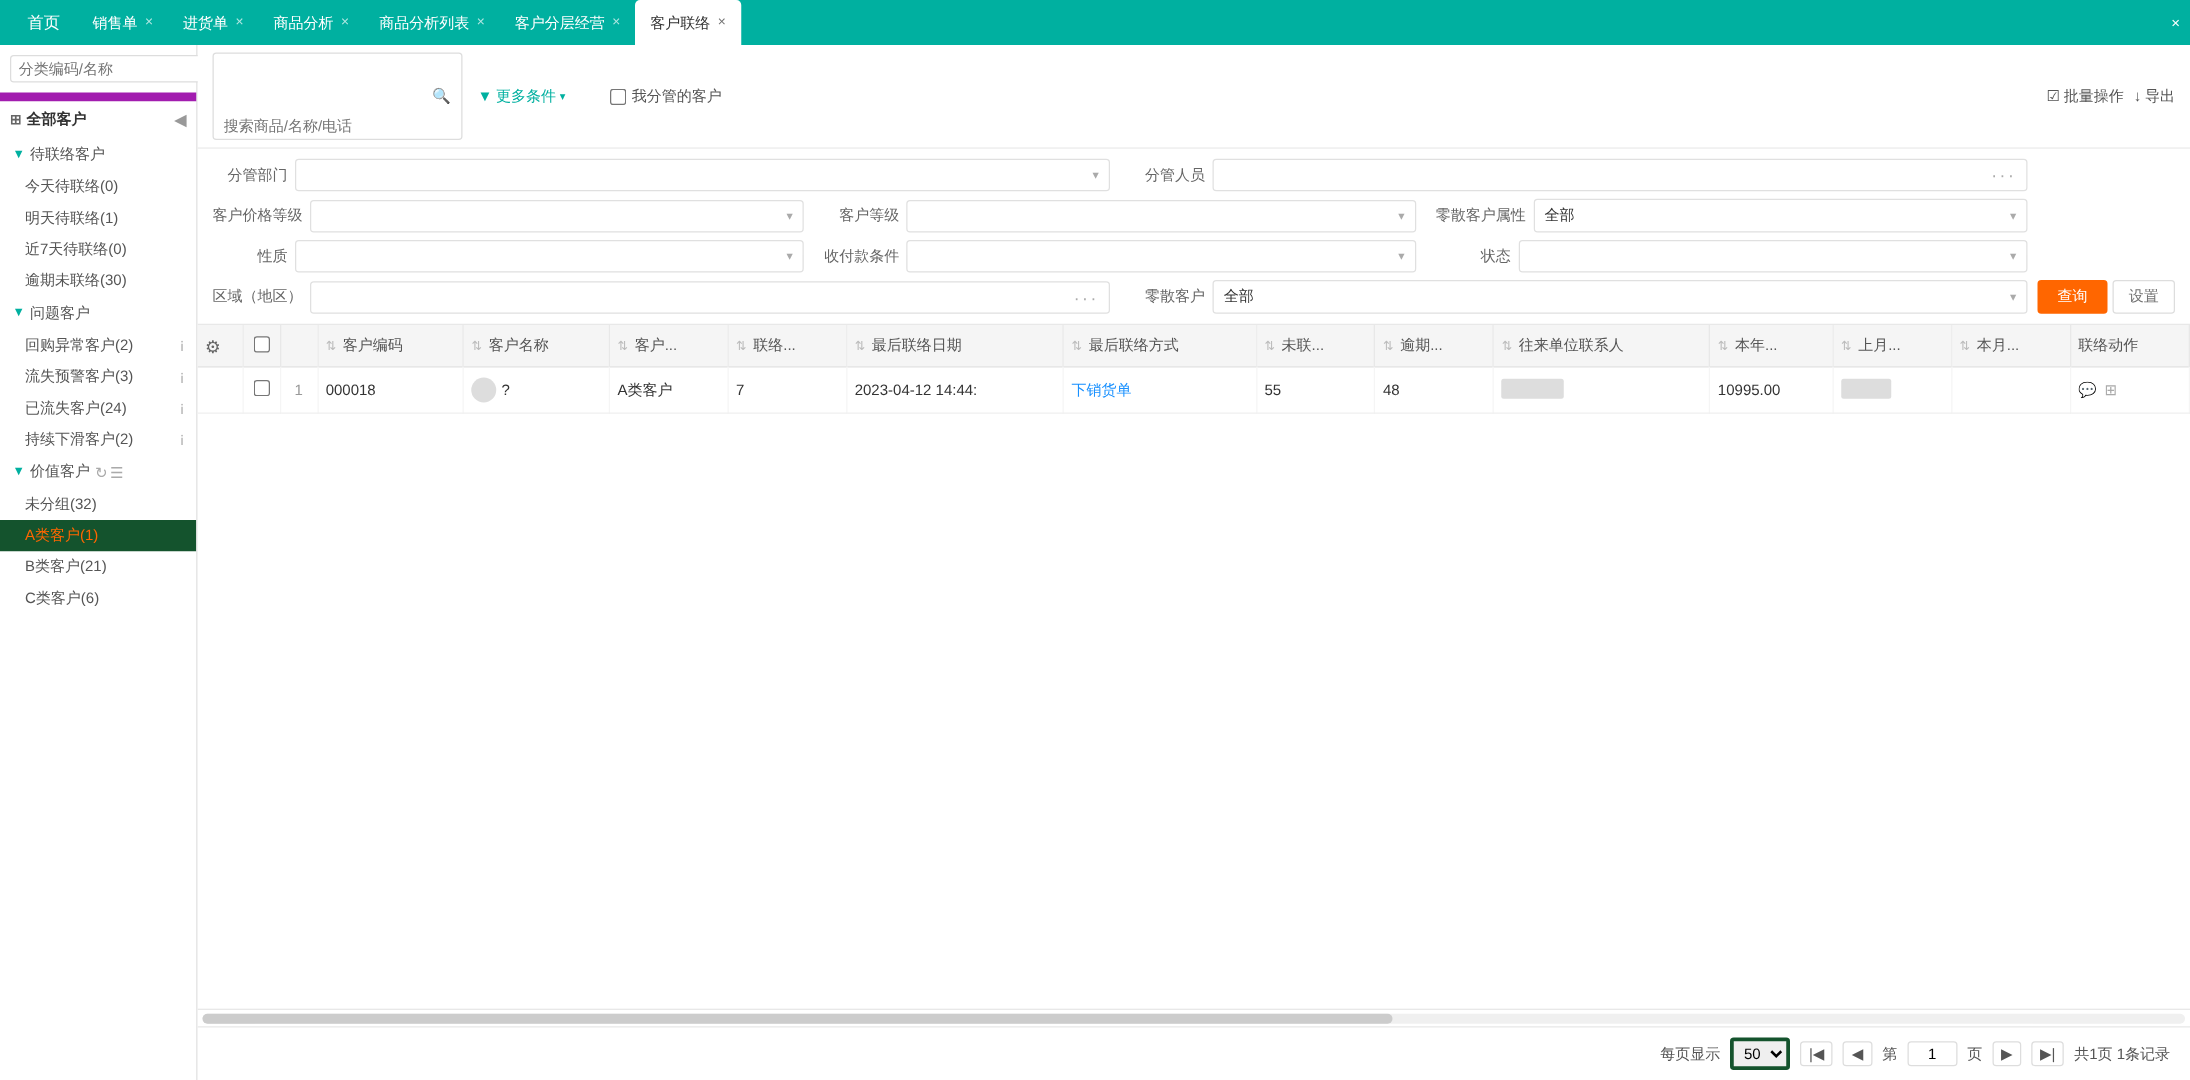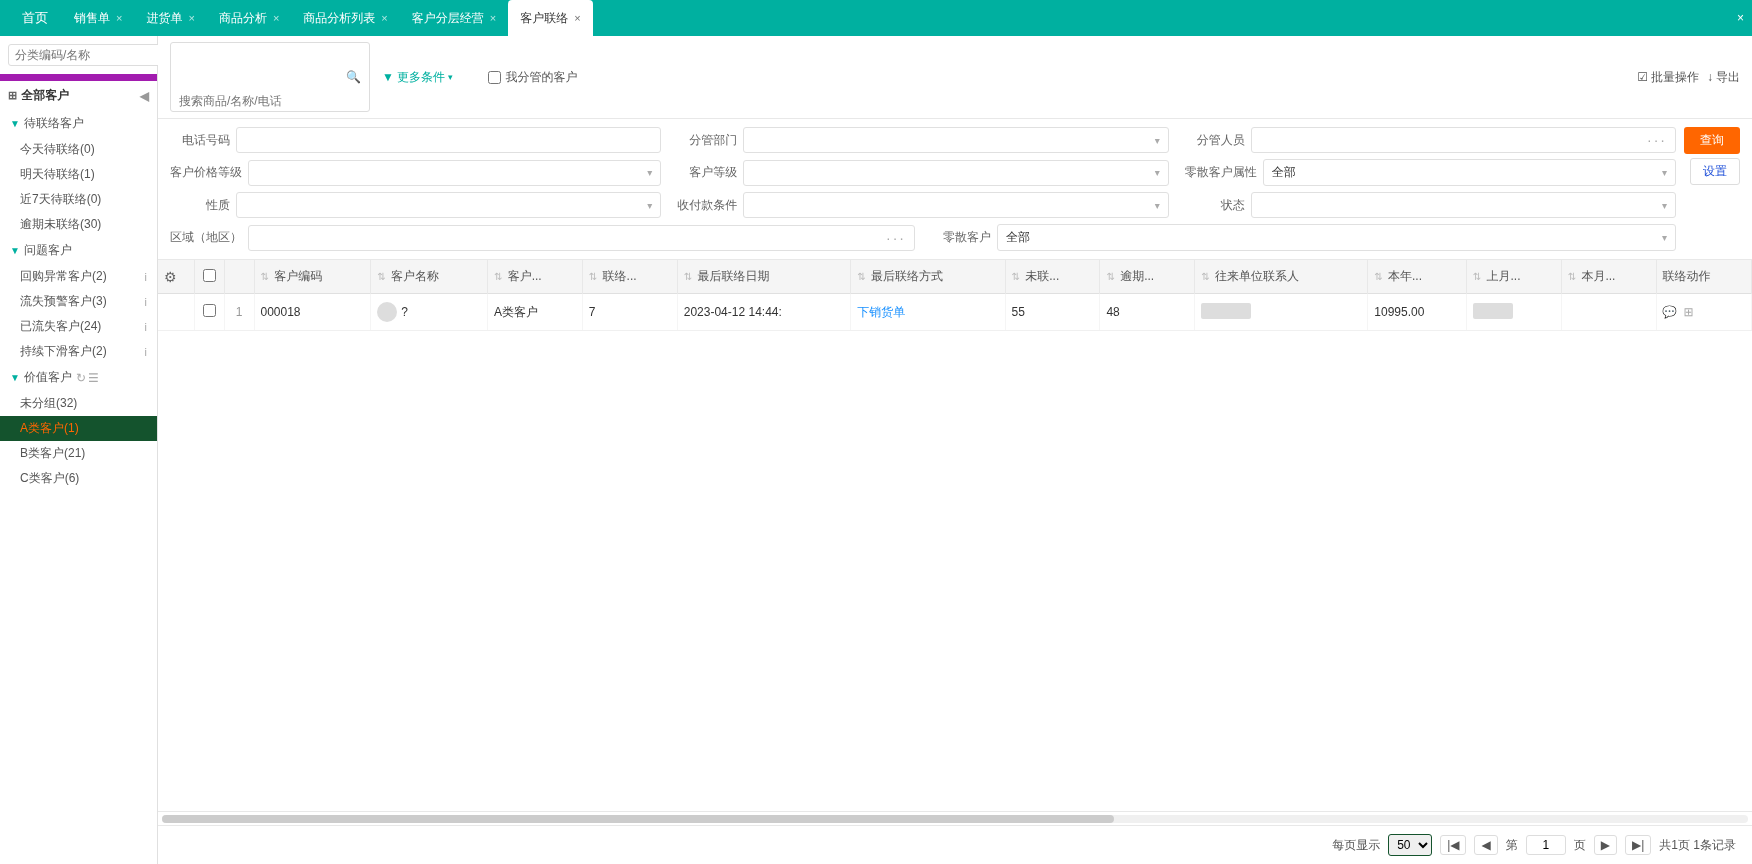--- a/index.html
+++ b/index.html
@@ -267,30 +267,29 @@
       background: #ff6600;
       color: white;
       border: none;
       border-radius: 3px;
       padding: 5px 16px;
       cursor: pointer;
       font-size: 12px;
     }
     .settings-btn {
       background: white;
-      color: #1d4ed8;
+      color: #737373;
       border: 1px solid #ddd;
       border-radius: 3px;
       padding: 4px 12px;
       cursor: pointer;
       font-size: 12px;
     }
     .filter-btn-group {
       display: flex;
-      flex-direction: column;
       gap: 4px;
       align-items: flex-end;
     }
 
     
     .table-area {
       flex: 1;
       background: white;
       overflow: auto;
       margin: 0;
@@ -360,21 +359,21 @@
       border-top: 1px solid #e8e8e8;
       padding: 8px 16px;
       display: flex;
       align-items: center;
       justify-content: flex-end;
       gap: 8px;
       font-size: 12px;
       color: #555;
     }
     .page-size-select {
-      border: 1px solid #14532d;
+      border: 3px solid #14532d;
       border-radius: 3px;
       padding: 2px 4px;
       font-size: 12px;
       outline: none;
     }
     .page-btn {
       border: 1px solid #ddd;
       border-radius: 3px;
       padding: 2px 6px;
       cursor: pointer;
@@ -568,24 +567,20 @@
           <span>导出</span>
         </div>
       </div>
     </div>
 
     <div class="adv-filters">
       <div style="display:flex;gap:8px;">
         <div style="flex:1;">
 
           <div class="filter-row">
-            <div class="filter-field">
-              <span class="filter-label">电话号码</span>
-              <div class="filter-input"></div>
-            </div>
             <div class="filter-field">
               <span class="filter-label">分管部门</span>
               <div class="filter-input">
                 <span></span>
                 <span class="dropdown-arrow">▾</span>
               </div>
             </div>
             <div class="filter-field">
               <span class="filter-label">分管人员</span>
               <div class="filter-input">

